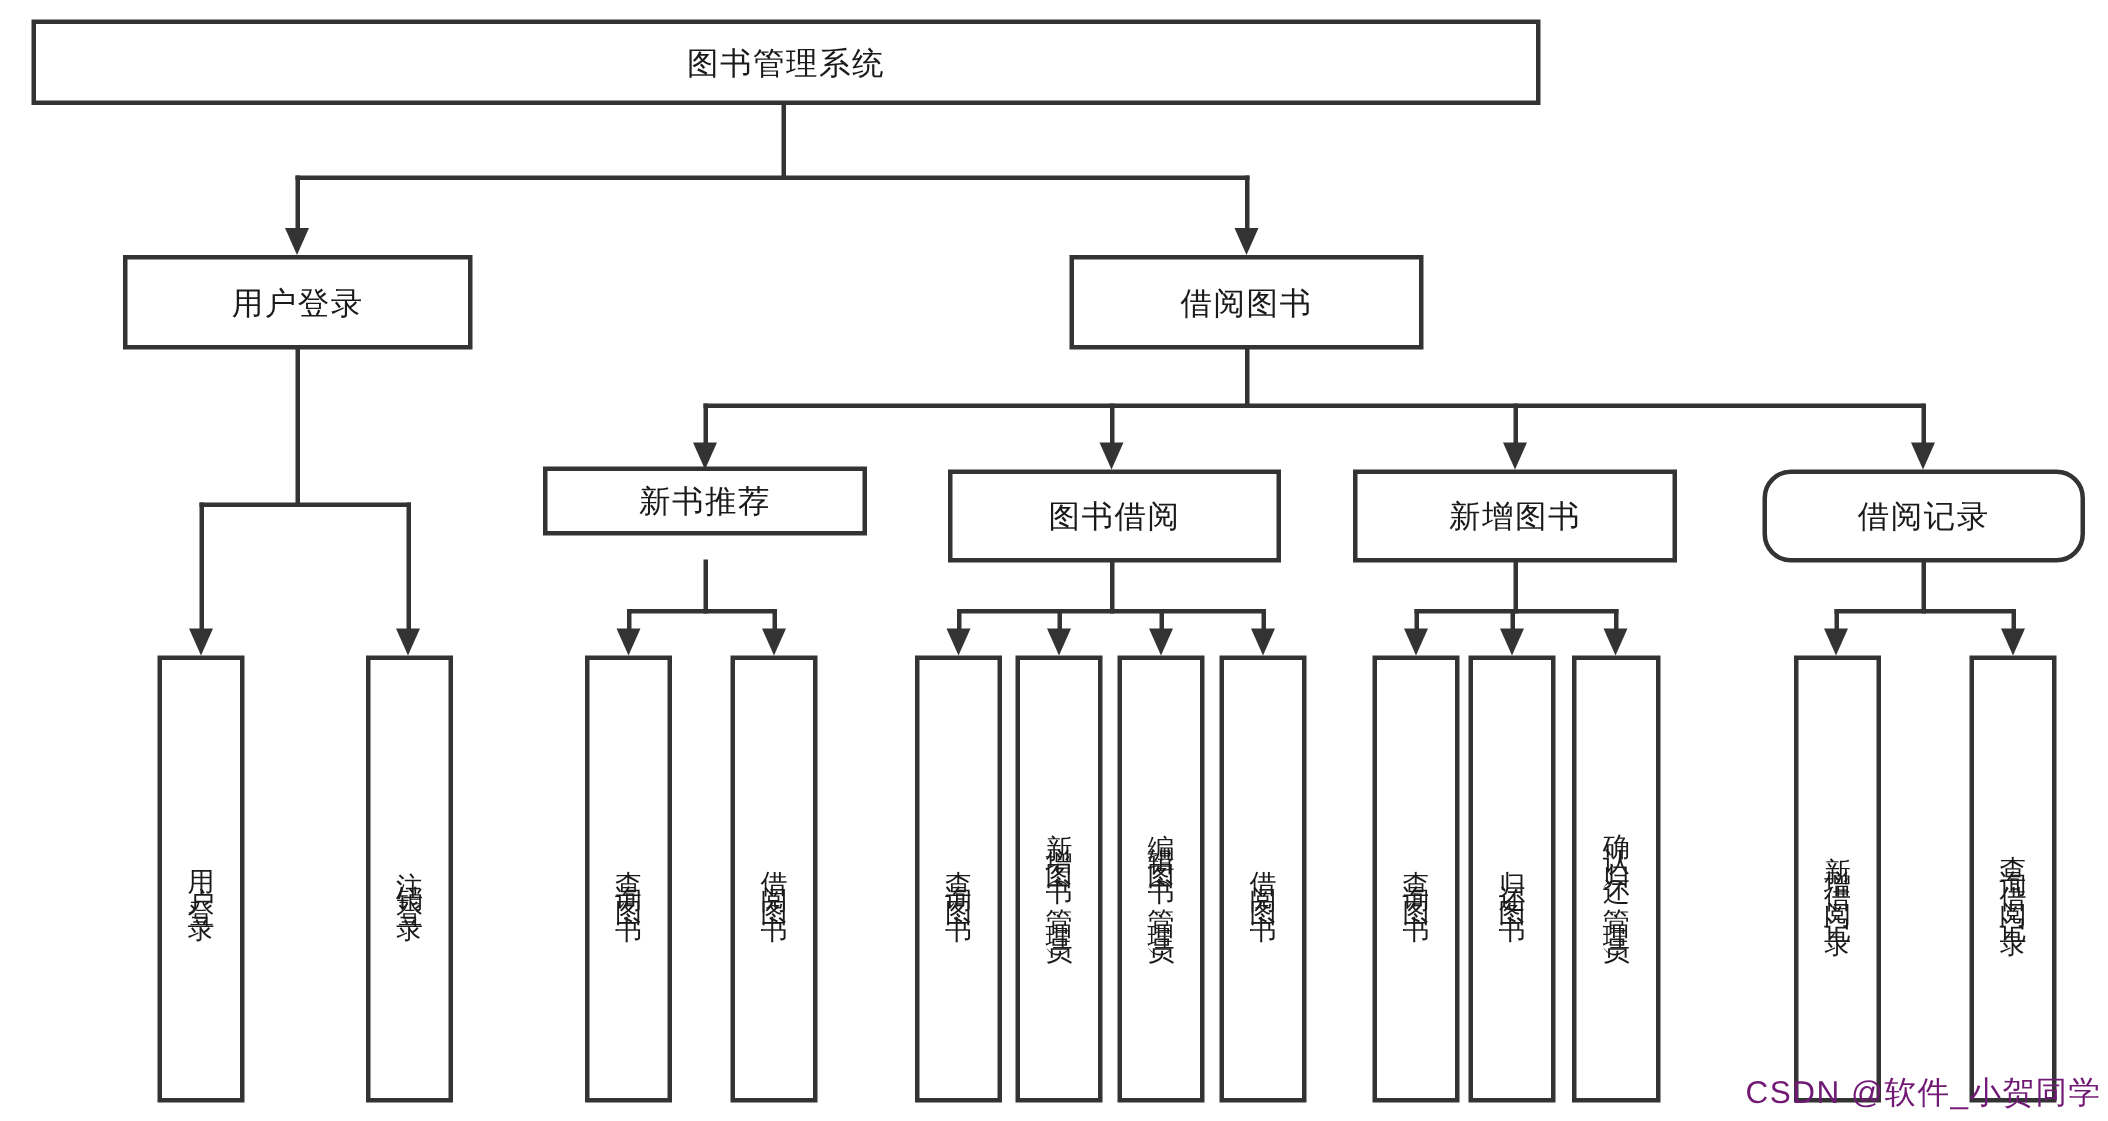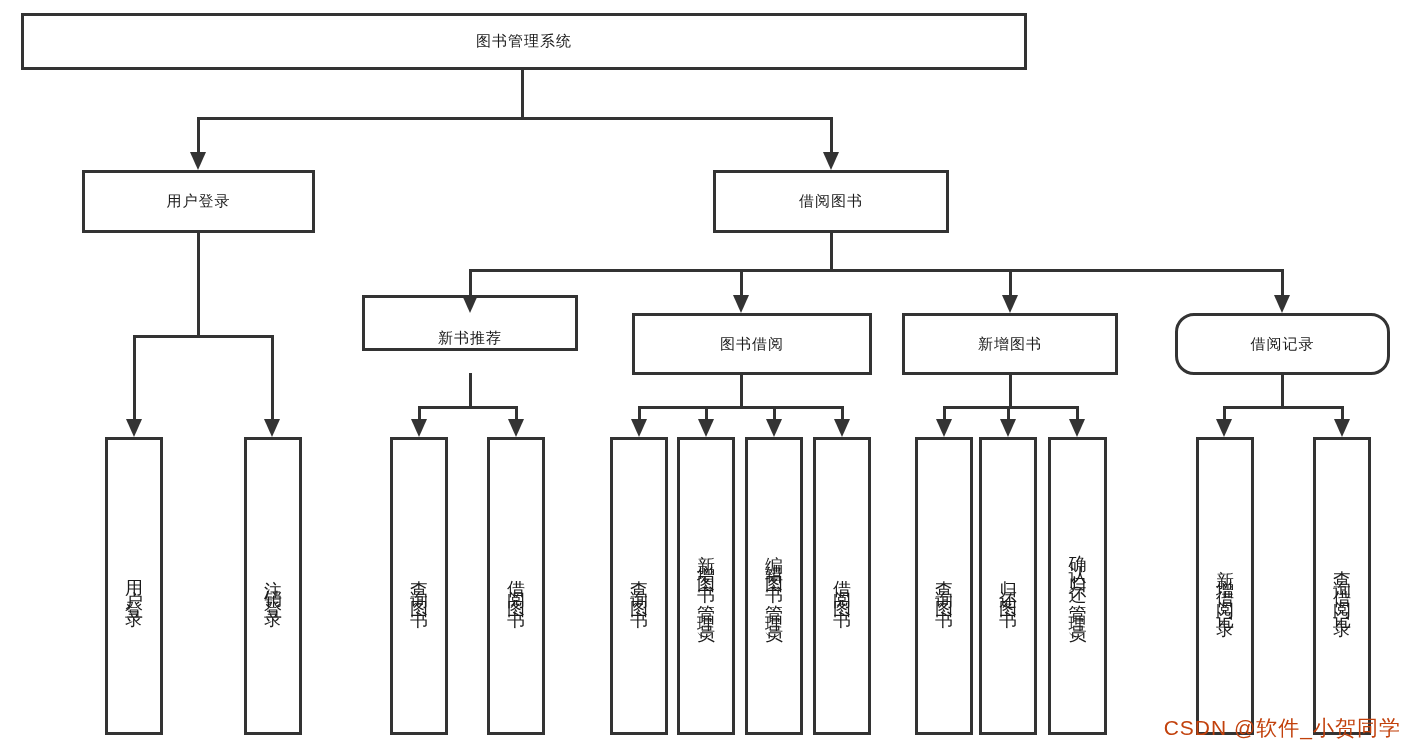--- a/index.html
+++ b/index.html
@@ -12,21 +12,21 @@
     overflow:hidden;
   }
   .box{
     position:absolute;
     border:3px solid #333333;
     background:#ffffff;
     display:flex;align-items:center;justify-content:center;
     box-sizing:border-box;
   }
   .box .hlabel{
-    font-size:15px;
+    font-size:21px;
     letter-spacing:1px;
     white-space:nowrap;
   }
   .leaf .vlabel{
     writing-mode:vertical-rl;
     text-orientation:mixed;
     font-size:18px;
     letter-spacing:10px;
     line-height:1;
   }
@@ -35,45 +35,45 @@
   .ah{
     position:absolute;width:0;height:0;
     border-left:8px solid transparent;
     border-right:8px solid transparent;
     border-top:18px solid #333333;
   }
   .watermark{
     position:absolute;
     right:4px;top:714px;
     font-size:21px;
-    color:#c2410c;
+    color:#701a75;
     letter-spacing:1px;
     white-space:nowrap;
   }
 </style>
 </head>
 <body>
 
 <div class="canvas">
 
   <div class="box" style="left:21px;top:13px;width:1006px;height:57px;">
     <span class="hlabel">图书管理系统</span>
   </div>
 
   <div class="box" style="left:82px;top:170px;width:233px;height:63px;">
     <span class="hlabel">用户登录</span>
   </div>
   <div class="box" style="left:713px;top:170px;width:236px;height:63px;">
     <span class="hlabel">借阅图书</span>
   </div>
 
-  <div class="box" style="left:362px;top:295px;width:216px;height:56px;align-items:flex-end;">
+  <div class="box" style="left:362px;top:311px;width:216px;height:46px;">
     <span class="hlabel">新书推荐</span>
   </div>
-  <div class="box" style="left:632px;top:313px;width:240px;height:62px;">
+  <div class="box" style="left:632px;top:313px;width:222px;height:62px;">
     <span class="hlabel">图书借阅</span>
   </div>
   <div class="box" style="left:902px;top:313px;width:216px;height:62px;">
     <span class="hlabel">新增图书</span>
   </div>
   <div class="box" style="left:1175px;top:313px;width:215px;height:62px;border-radius:19px;">
     <span class="hlabel">借阅记录</span>
   </div>
 
   <div class="box leaf" style="left:105px;top:437px;width:58px;height:298px;">

